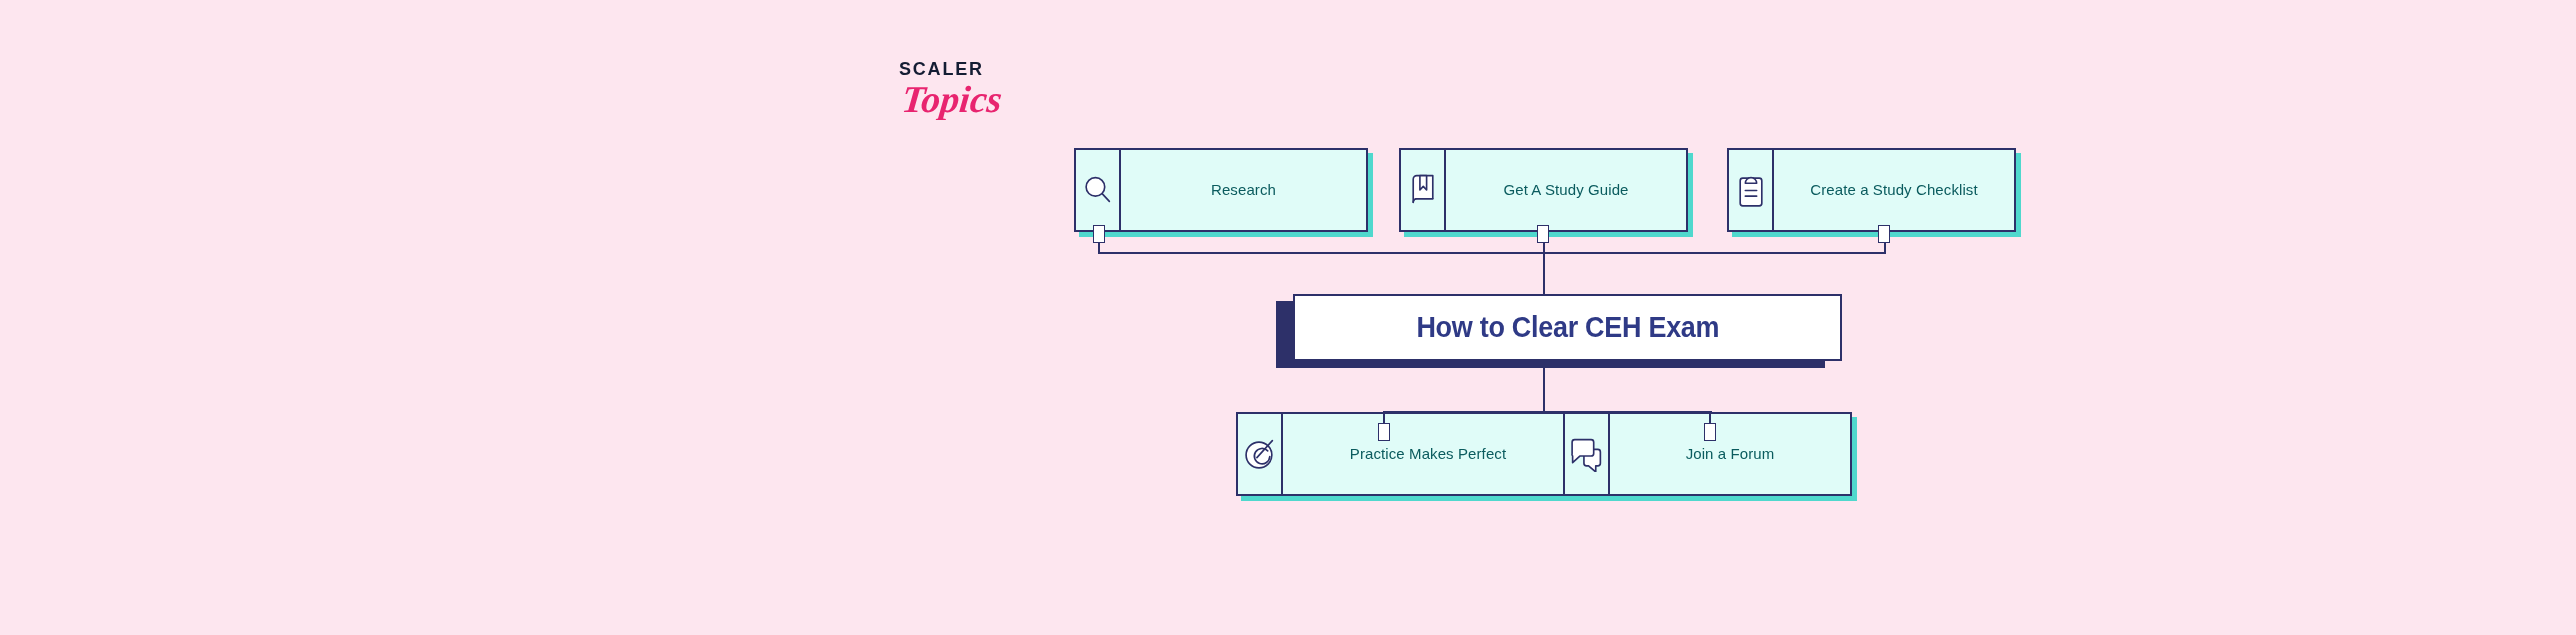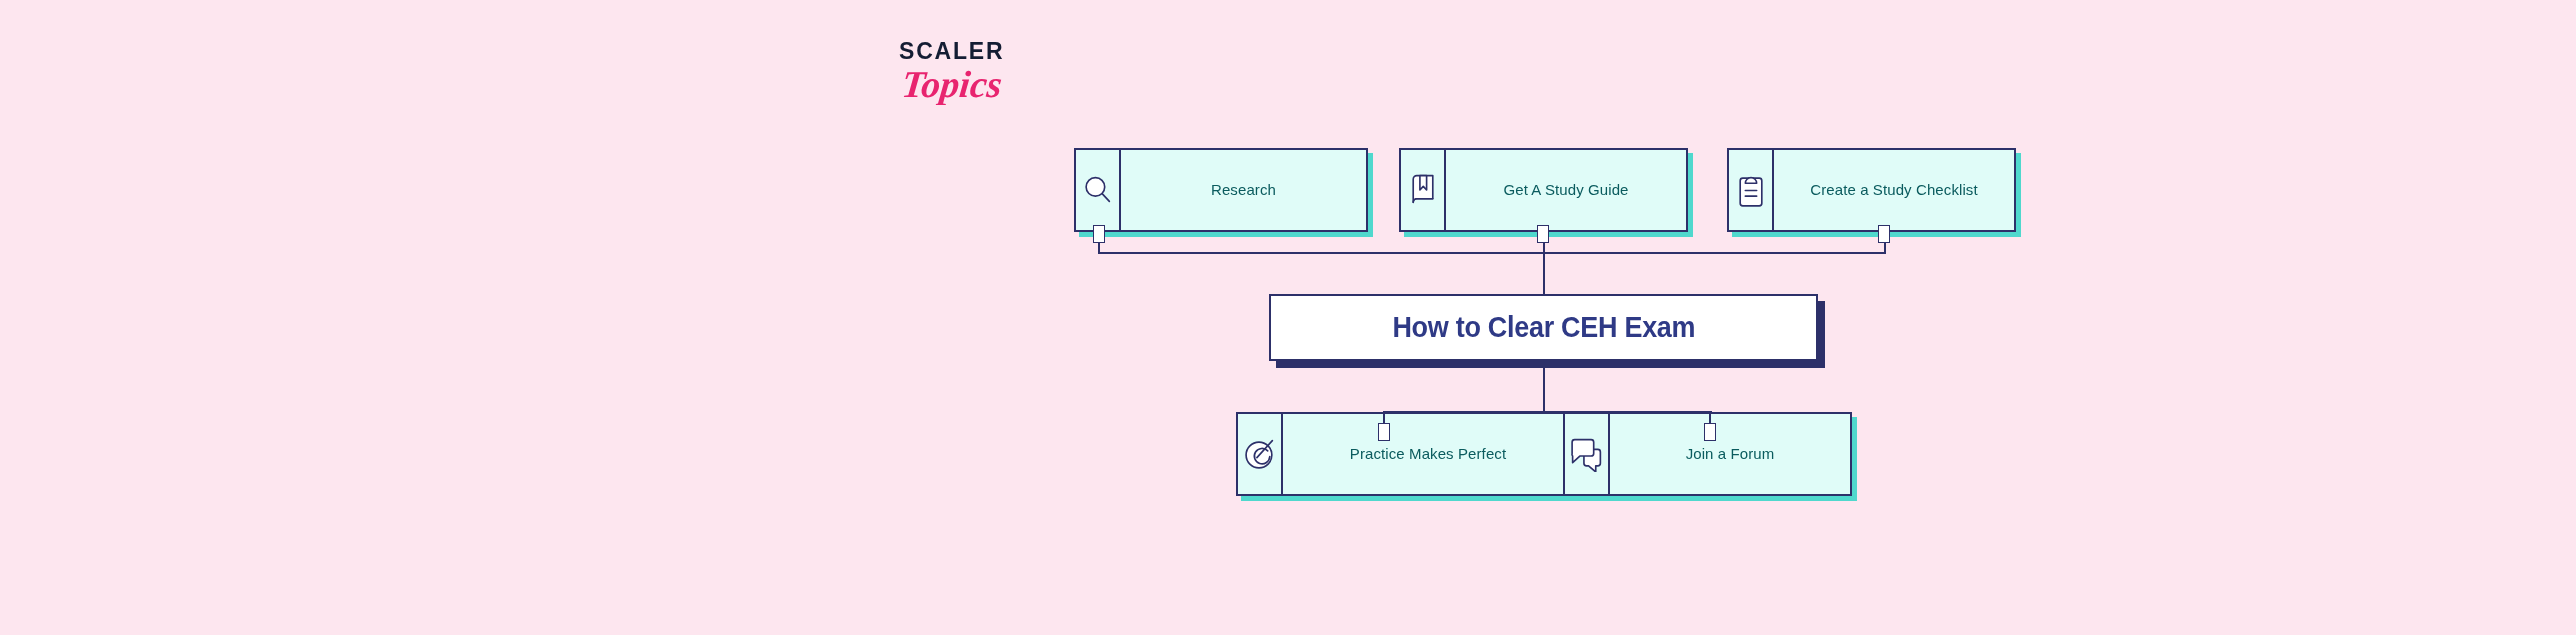--- a/index.html
+++ b/index.html
@@ -19,25 +19,26 @@
   #logo {
     position: absolute;
     left: 899px;
     top: 40px;
     width: 134px;
     height: 77px;
   }
   #logo .logo-scaler {
     font-family: "Liberation Sans", sans-serif;
     font-weight: bold;
-    font-size: 23px;
+    font-size: 18px;
     letter-spacing: 1.8px;
     color: #141d33;
     line-height: 1;
     display: block;
+    margin-top: 20px;
   }
   #logo .logo-topics {
     font-family: "Liberation Serif", serif;
     font-style: italic;
     font-weight: bold;
     font-size: 38px;
     color: #e8246f;
     line-height: 1;
     display: block;
     margin-top: 2.1px;
@@ -126,20 +127,21 @@
     position: relative;
     z-index: 1;
     width: 100%;
     height: 100%;
     border: 2.6px solid #2d3069;
     background: #ffffff;
     box-sizing: border-box;
     display: flex;
     align-items: center;
     justify-content: center;
+    margin-left: 24px;
   }
   #node-center .center-title {
     color: #2f3a86;
     font-family: "Liberation Sans Narrow", "Liberation Sans", sans-serif;
     font-weight: bold;
     font-size: 29px;
     letter-spacing: -0.3px;
     white-space: nowrap;
     transform: scaleX(0.93);
   }

